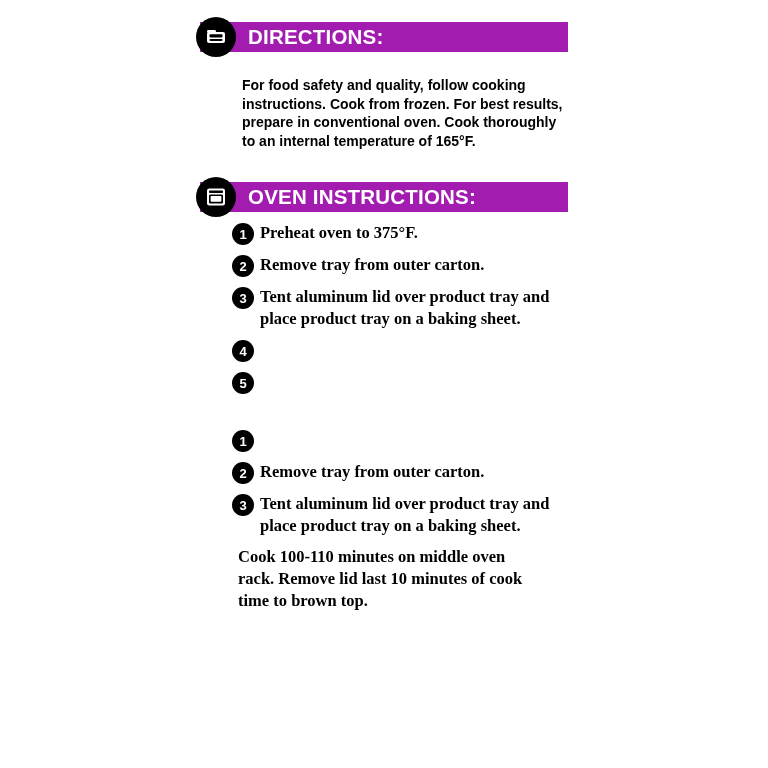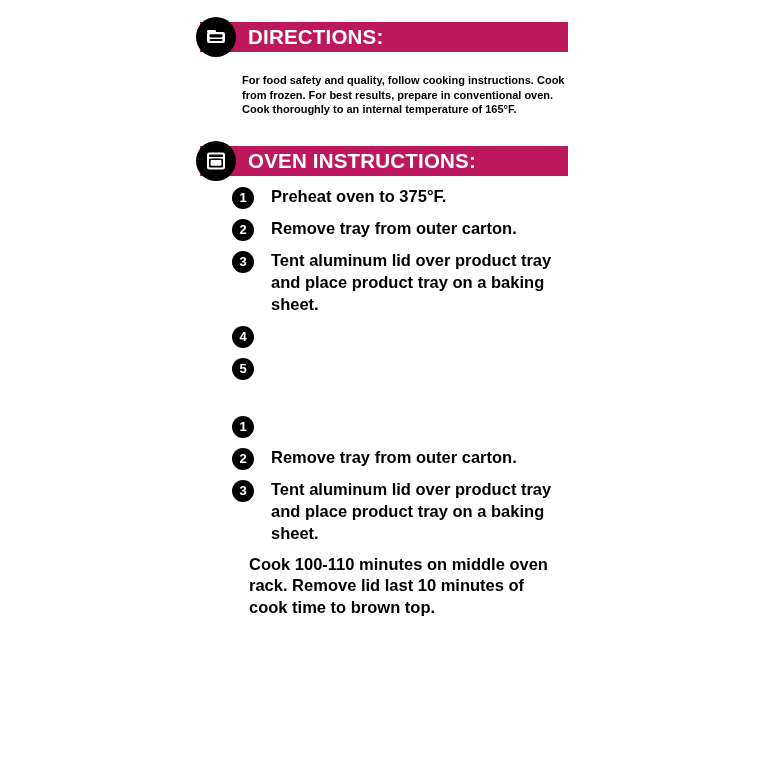--- a/index.html
+++ b/index.html
@@ -21,21 +21,21 @@
     box-sizing: border-box;
     padding: 22px 200px 0 196px;
   }
 
   
   .section {
     margin-bottom: 4px;
   }
   .bar {
     position: relative;
-    background: #be185d;
+    background: #a21caf;
     height: 30px;
     display: flex;
     align-items: center;
     padding-left: 48px;
     box-sizing: border-box;
     margin-left: 4px;
   }
   .bar-title {
     color: #ffffff;
     font-weight: bold;
@@ -54,21 +54,21 @@
     border-radius: 50%;
     background: #000000;
     display: flex;
     align-items: center;
     justify-content: center;
   }
   .bar-icon svg { display: block; }
 
   
   .intro {
-    font-size: 11px;
+    font-size: 14px;
     font-weight: bold;
     line-height: 1.33;
     padding: 10px 0 0 46px;
     max-width: 330px;
   }
 
   
   .steps {
     list-style: none;
     margin: 10px 0 0 0;
@@ -87,25 +87,26 @@
     background: #000000;
     color: #ffffff;
     font-size: 13px;
     font-weight: bold;
     display: flex;
     align-items: center;
     justify-content: center;
     margin-top: 1px;
   }
   .step-text {
-    margin-left: 17px;
+    margin-left: 6px;
     font-size: 16.5px;
     font-weight: bold;
     line-height: 1.33;
     max-width: 300px;
+    font-family: Liberation Serif, serif;
   }
 
   .gap-oven { height: 18px; }
   .gap-conv { height: 16px; }
 </style>
 </head>
 <body>
 
 <div class="page">
 

